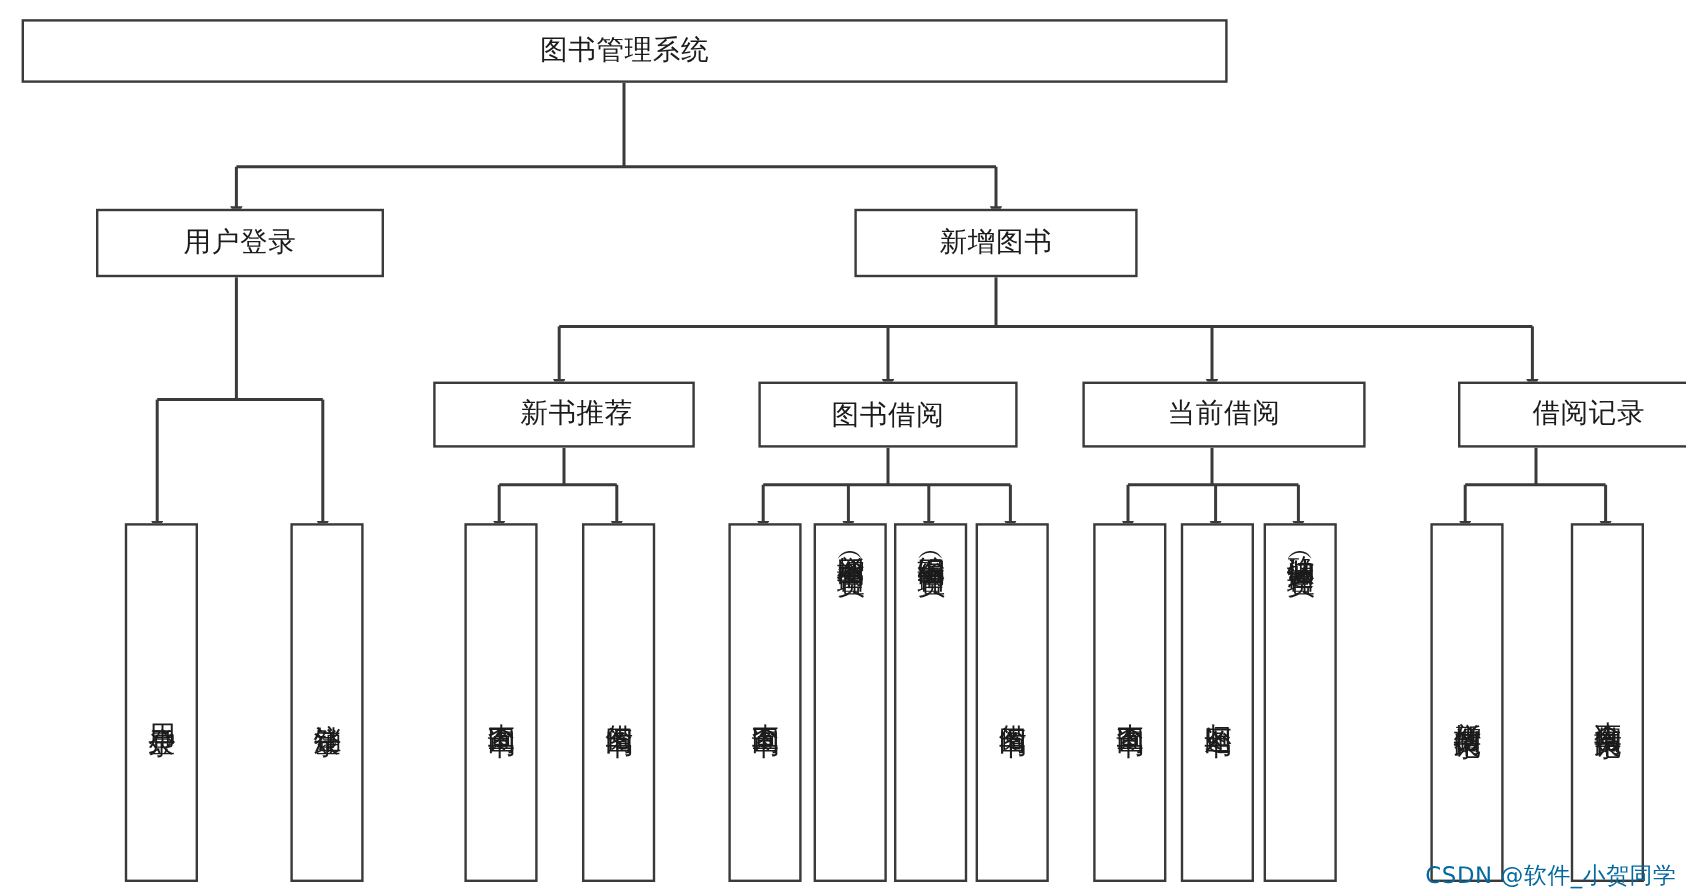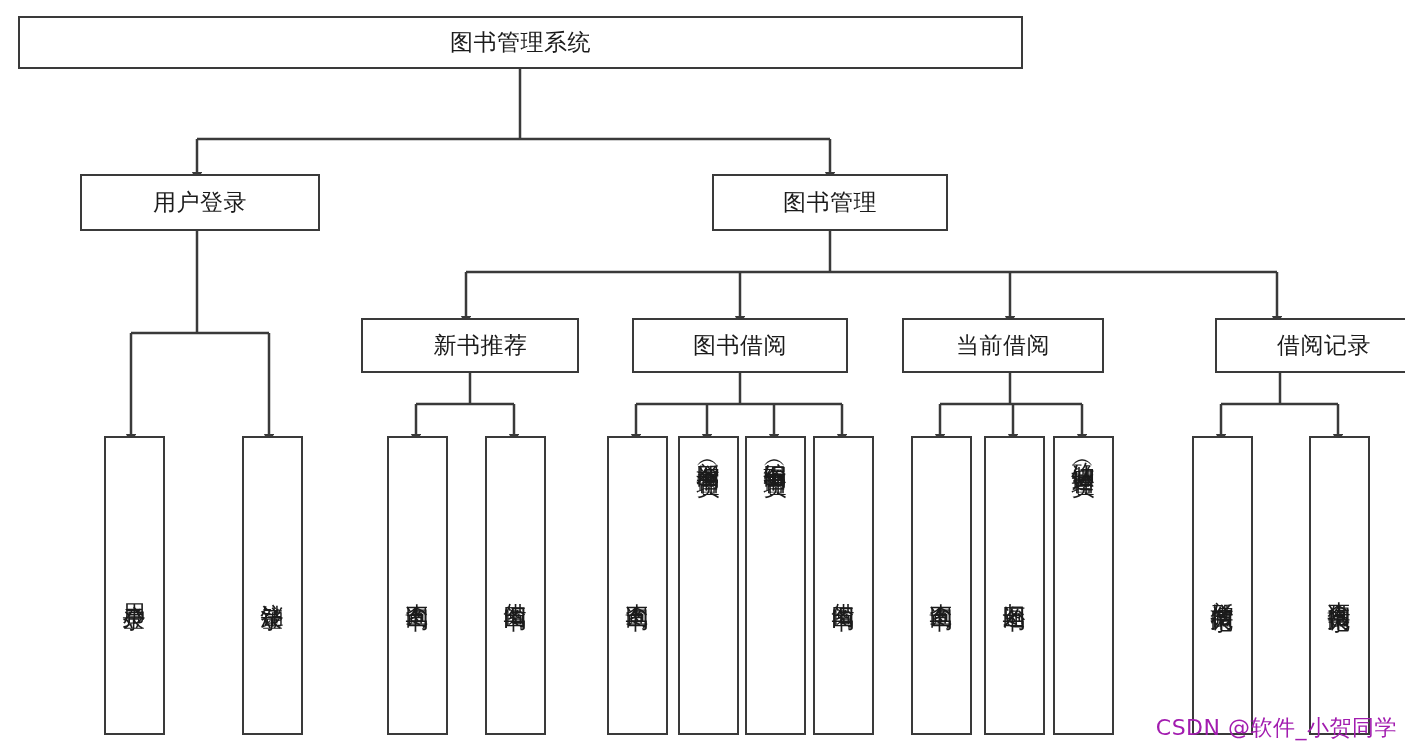--- a/index.html
+++ b/index.html
@@ -60,22 +60,22 @@
     margin-top: auto;
     margin-bottom: auto;
   }
   .node-v.center-mode {
     align-items: center;
   }
   #watermark {
     position: absolute;
     right: 8px;
     bottom: 4px;
-    font-size: 22px;
-    color: #a21caf;
+    font-size: 19px;
+    color: #0369a1;
     white-space: nowrap;
     letter-spacing: 0.5px;
   }
 </style>
 </head>
 <body>
 
 <div id="canvas">
 
   <svg id="edges" viewBox="0 0 1405 747" xmlns="http://www.w3.org/2000/svg">
@@ -122,29 +122,29 @@
   </svg>
 
   <div id="nodes-layer">
       <div class="node node-h" style="left: 18px; top: 16px; width: 1005px; height: 53px;">
         <span>图书管理系统</span>
       </div>
       <div class="node node-h" style="left: 80px; top: 174px; width: 240px; height: 57px;">
         <span>用户登录</span>
       </div>
       <div class="node node-h" style="left: 712px; top: 174px; width: 236px; height: 57px;">
-        <span>图书管理</span>
+        <span>新增图书</span>
       </div>
       <div class="node node-h" style="left: 361px; top: 318px; width: 218px; height: 55px; padding-left: 21px;">
         <span>新书推荐</span>
       </div>
       <div class="node node-h" style="left: 632px; top: 318px; width: 216px; height: 55px; font-family: Liberation Serif, serif;">
         <span>图书借阅</span>
       </div>
-      <div class="node node-h" style="left: 902px; top: 318px; width: 202px; height: 55px;">
+      <div class="node node-h" style="left: 902px; top: 318px; width: 236px; height: 55px;">
         <span>当前借阅</span>
       </div>
       <div class="node node-h" style="left: 1171px; top: 318px; width: 218px; height: 55px; margin-left: 44px;">
         <span>借阅记录</span>
       </div>
       <div class="node node-v center-mode" style="left: 104px; top: 436px; width: 61px; height: 299px;">
         <span class="vtext centered">用户登录</span>
       </div>
       <div class="node node-v center-mode" style="left: 242px; top: 436px; width: 61px; height: 299px;">
         <span class="vtext centered">注销登录</span>

